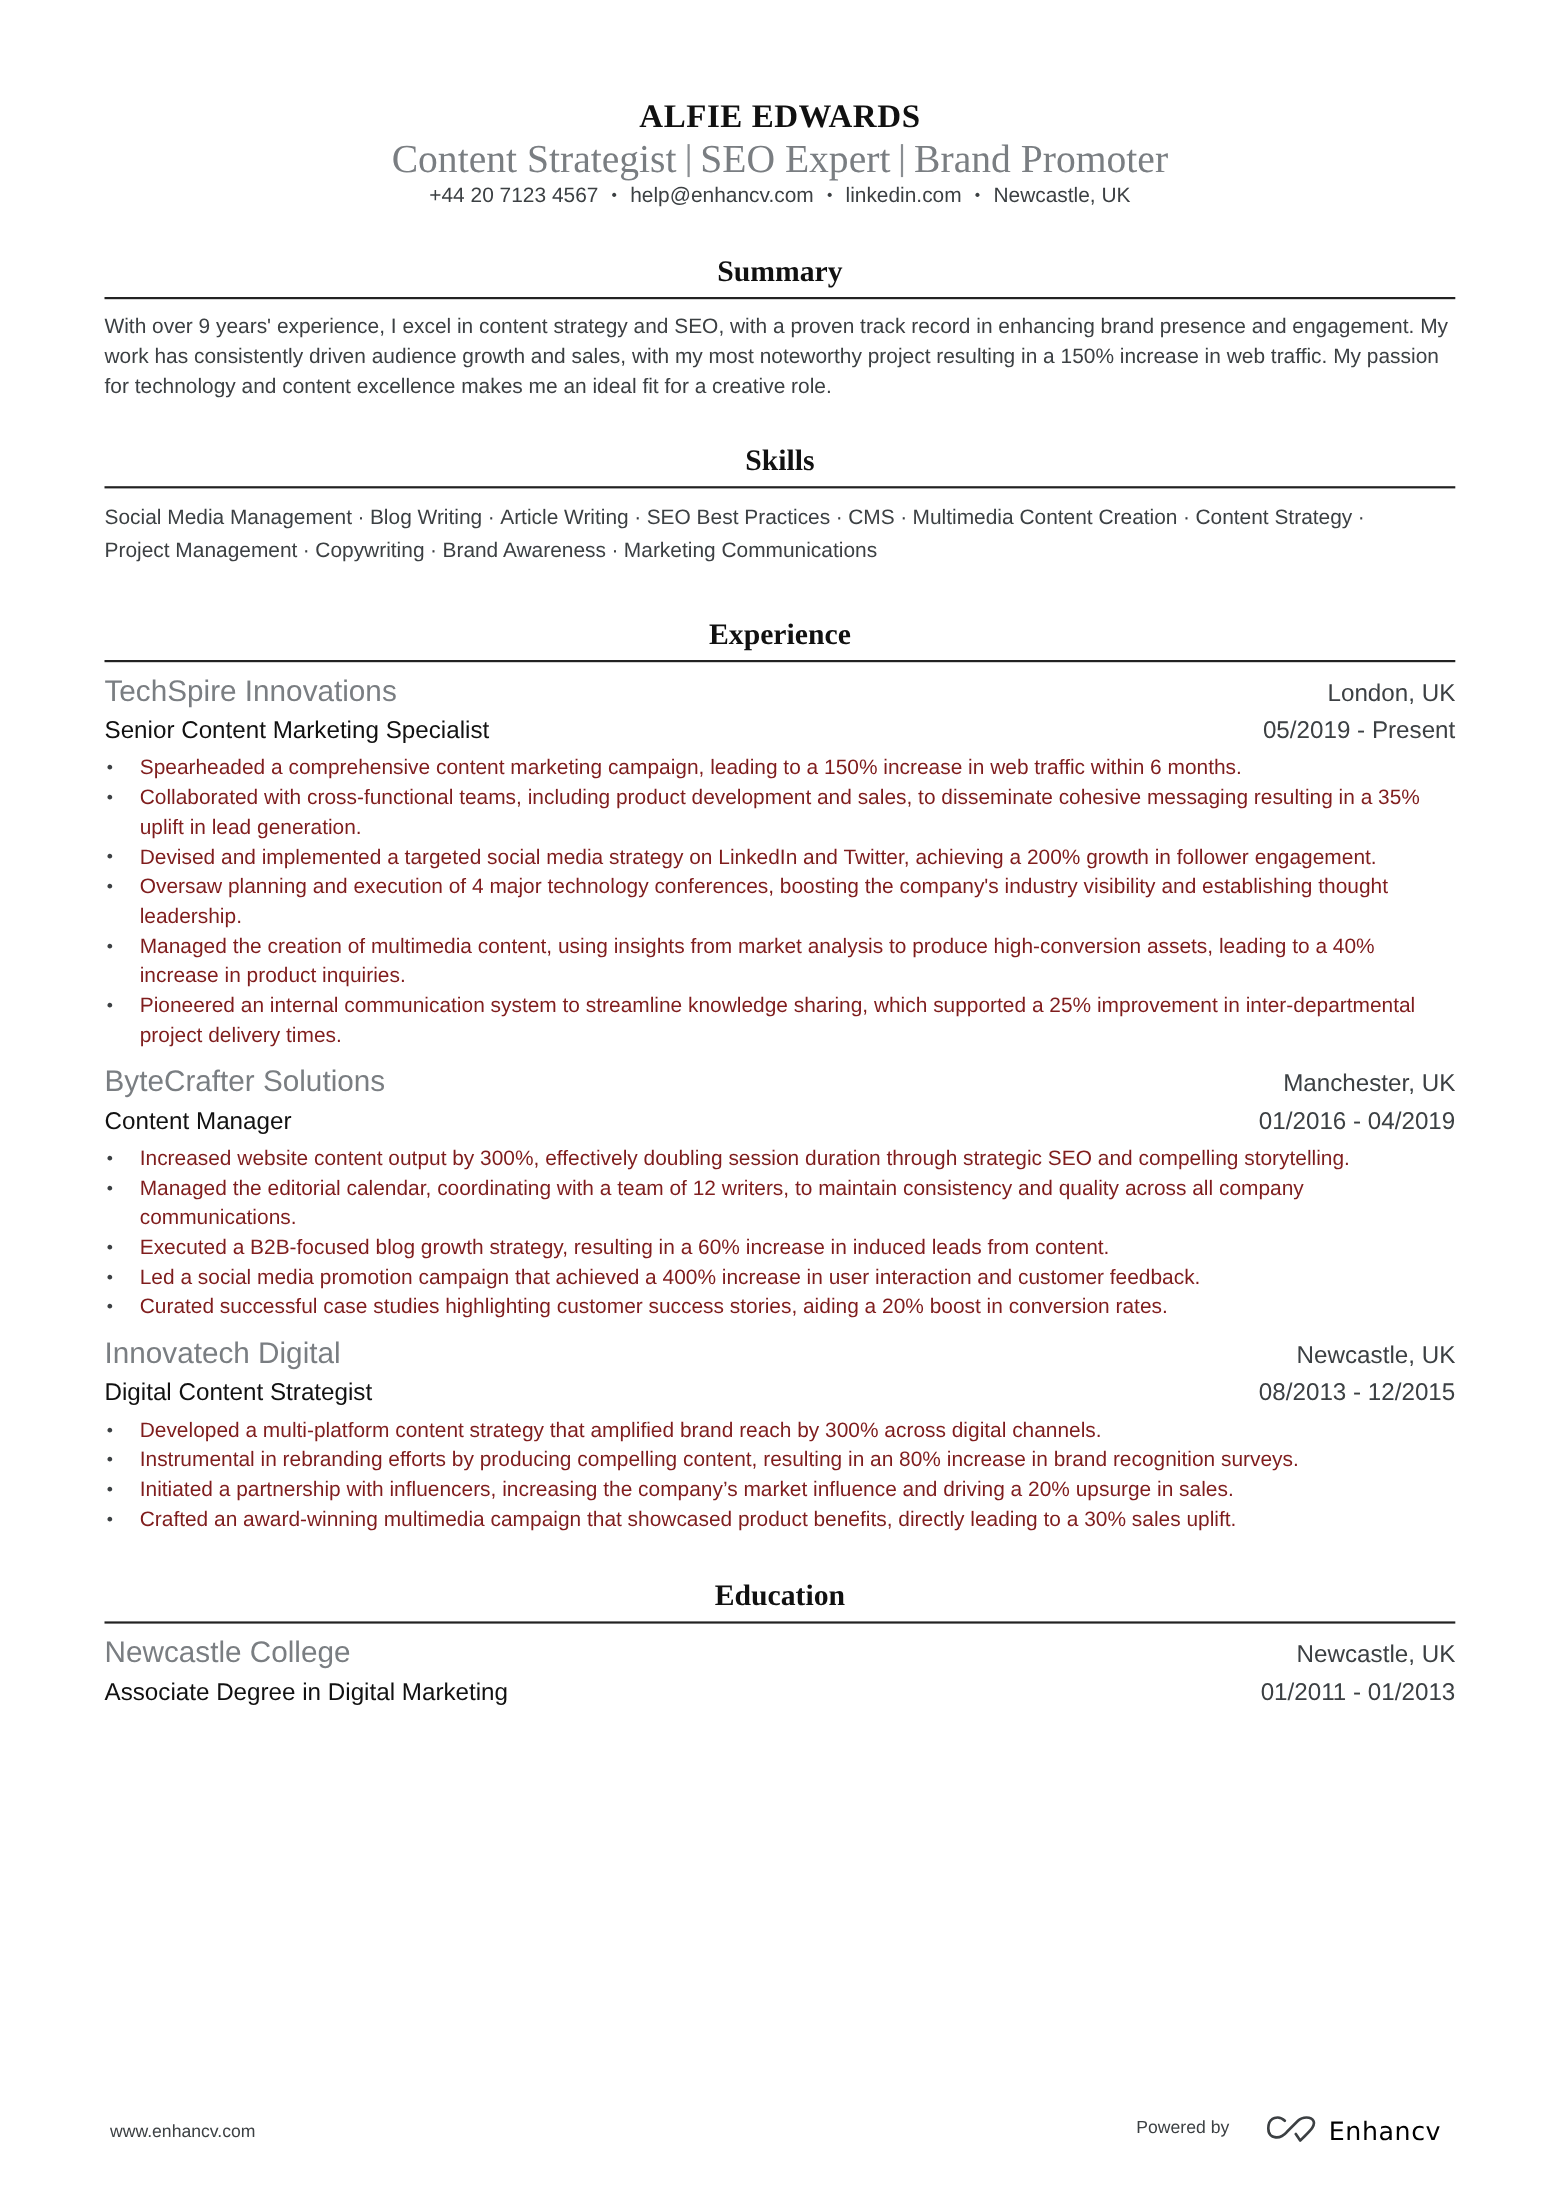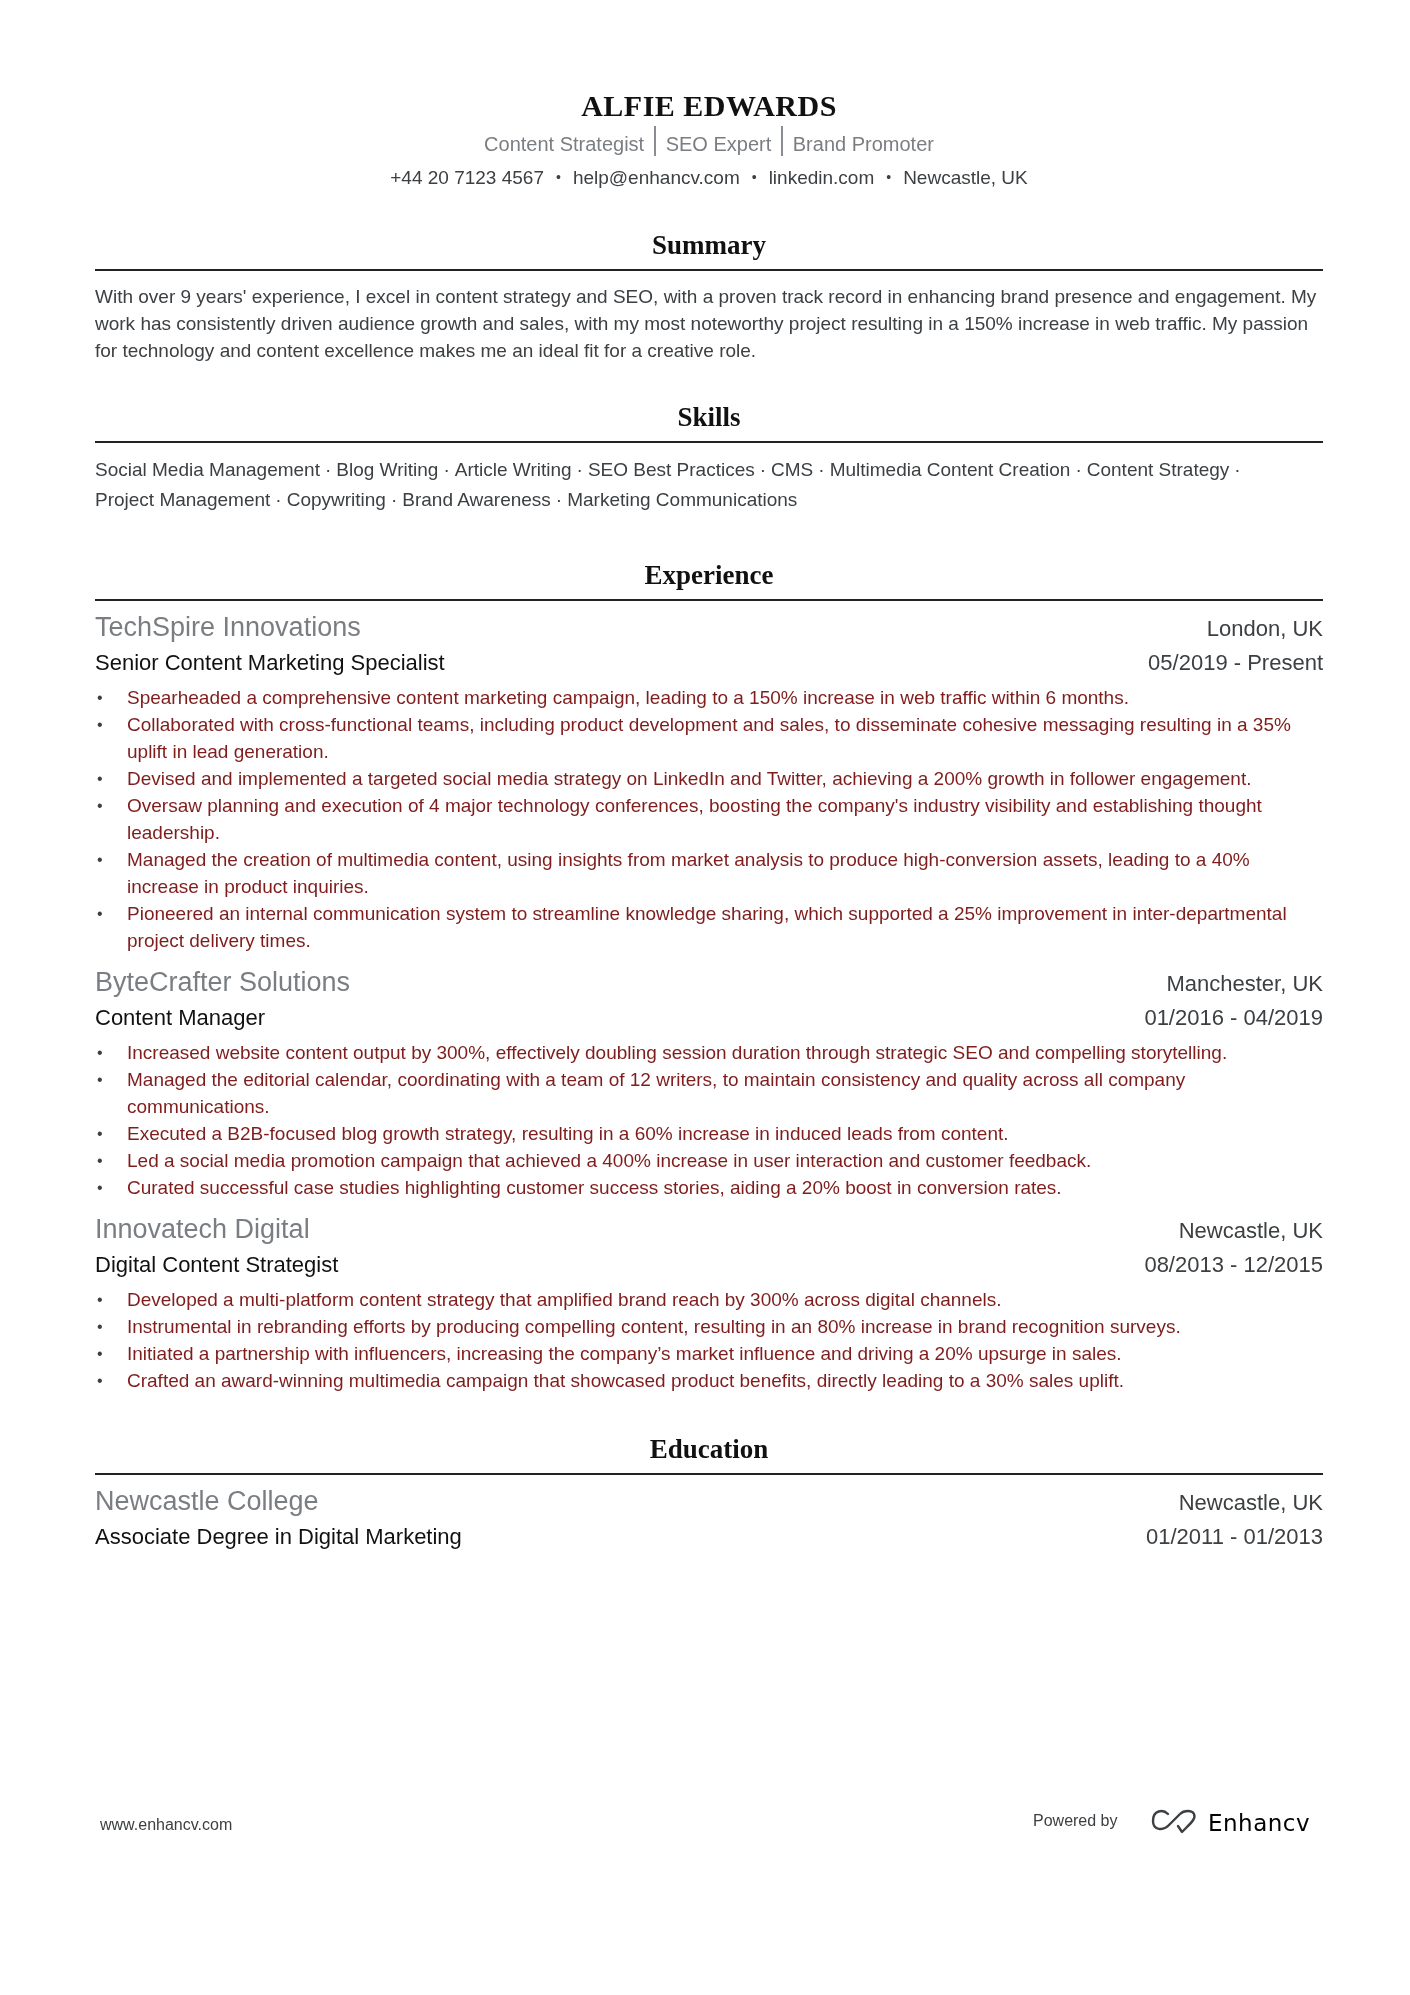--- a/index.html
+++ b/index.html
@@ -2,42 +2,42 @@
 <html><head>
 <meta charset="utf-8">
 <style>
   * { margin: 0; padding: 0; box-sizing: border-box; }
   html, body { width: 1410px; height: 1995px; background: #ffffff; }
   body { position: relative; font-family: "Liberation Sans", "DejaVu Sans", sans-serif; color: #3c4043; }
   .page { position: absolute; left: 95px; top: 0; width: 1228px; }
 
   .header { text-align: center; padding-top: 86px; }
   .name { font-family: "Liberation Serif", "DejaVu Serif", serif; font-weight: bold; font-size: 30px; color: #111; letter-spacing: 0.5px; line-height: 40px; }
-  .tagline { font-size: 20px; color: #7a7e82; line-height: 36px; margin-top: 0px; }
+  .tagline { font-size: 36px; color: #7a7e82; line-height: 36px; margin-top: 0px; font-family: Liberation Serif, serif; }
   .tagline .sep { display: inline-block; width: 1.5px; height: 30px; background: #8a8e92; vertical-align: -5px; margin: 0 10px; }
   .contact { font-size: 19px; color: #3c4043; line-height: 26px; margin-top: 2px; }
   .contact .dot { margin: 0 12px; font-size: 14px; vertical-align: 2px; }
 
   .section { margin-top: 0; }
   .section-title { font-family: "Liberation Serif", "DejaVu Serif", serif; font-weight: bold; font-size: 27px; color: #111; text-align: center; line-height: 34px; padding-bottom: 7px; border-bottom: 2px solid #222; }
   .summary-text { font-size: 19px; line-height: 27px; margin-top: 12px; color: #3c4043; }
   .skills-text { font-size: 19px; line-height: 30px; margin-top: 12px; color: #3c4043; }
   .skills-text .sdot { margin: 0 5px; }
 
   .entry { margin-top: 10px; }
   .entry-row { display: flex; justify-content: space-between; align-items: baseline; }
   .company { font-size: 27px; color: #7a7e82; line-height: 36px; }
   .location { font-size: 22px; color: #3c4043; line-height: 36px; }
   .role { font-size: 22px; color: #111; line-height: 32px; }
   .dates { font-size: 22px; color: #3c4043; line-height: 32px; }
   ul.bullets { list-style: none; margin-top: 5px; }
   ul.bullets li { position: relative; padding-left: 32px; font-size: 19px; line-height: 27px; color: #7f1d1d; }
   ul.bullets li::before { content: "•"; position: absolute; left: 2px; top: 0; font-size: 16px; color: #3c4043; }
 
-  .footer { position: absolute; top: 1808px; left: 0; width: 1165px; height: 40px; }
+  .footer { position: absolute; top: 1922px; left: 0; width: 1165px; height: 40px; }
   .footer-url { position: absolute; left: 100px; top: 8px; font-size: 16px; color: #3c4043; }
   .powered { position: absolute; left: 1033px; top: 4px; font-size: 16px; color: #3c4043; }
   .logo { position: absolute; left: 1150px; top: 0px; display: flex; align-items: center; }
   .logo-text { font-size: 23px; color: #000000; margin-left: 10px; letter-spacing: 0.5px; font-family: "DejaVu Sans", sans-serif; font-weight: normal; }
 </style>
 </head>
 <body>
 
 <div class="page">
 

